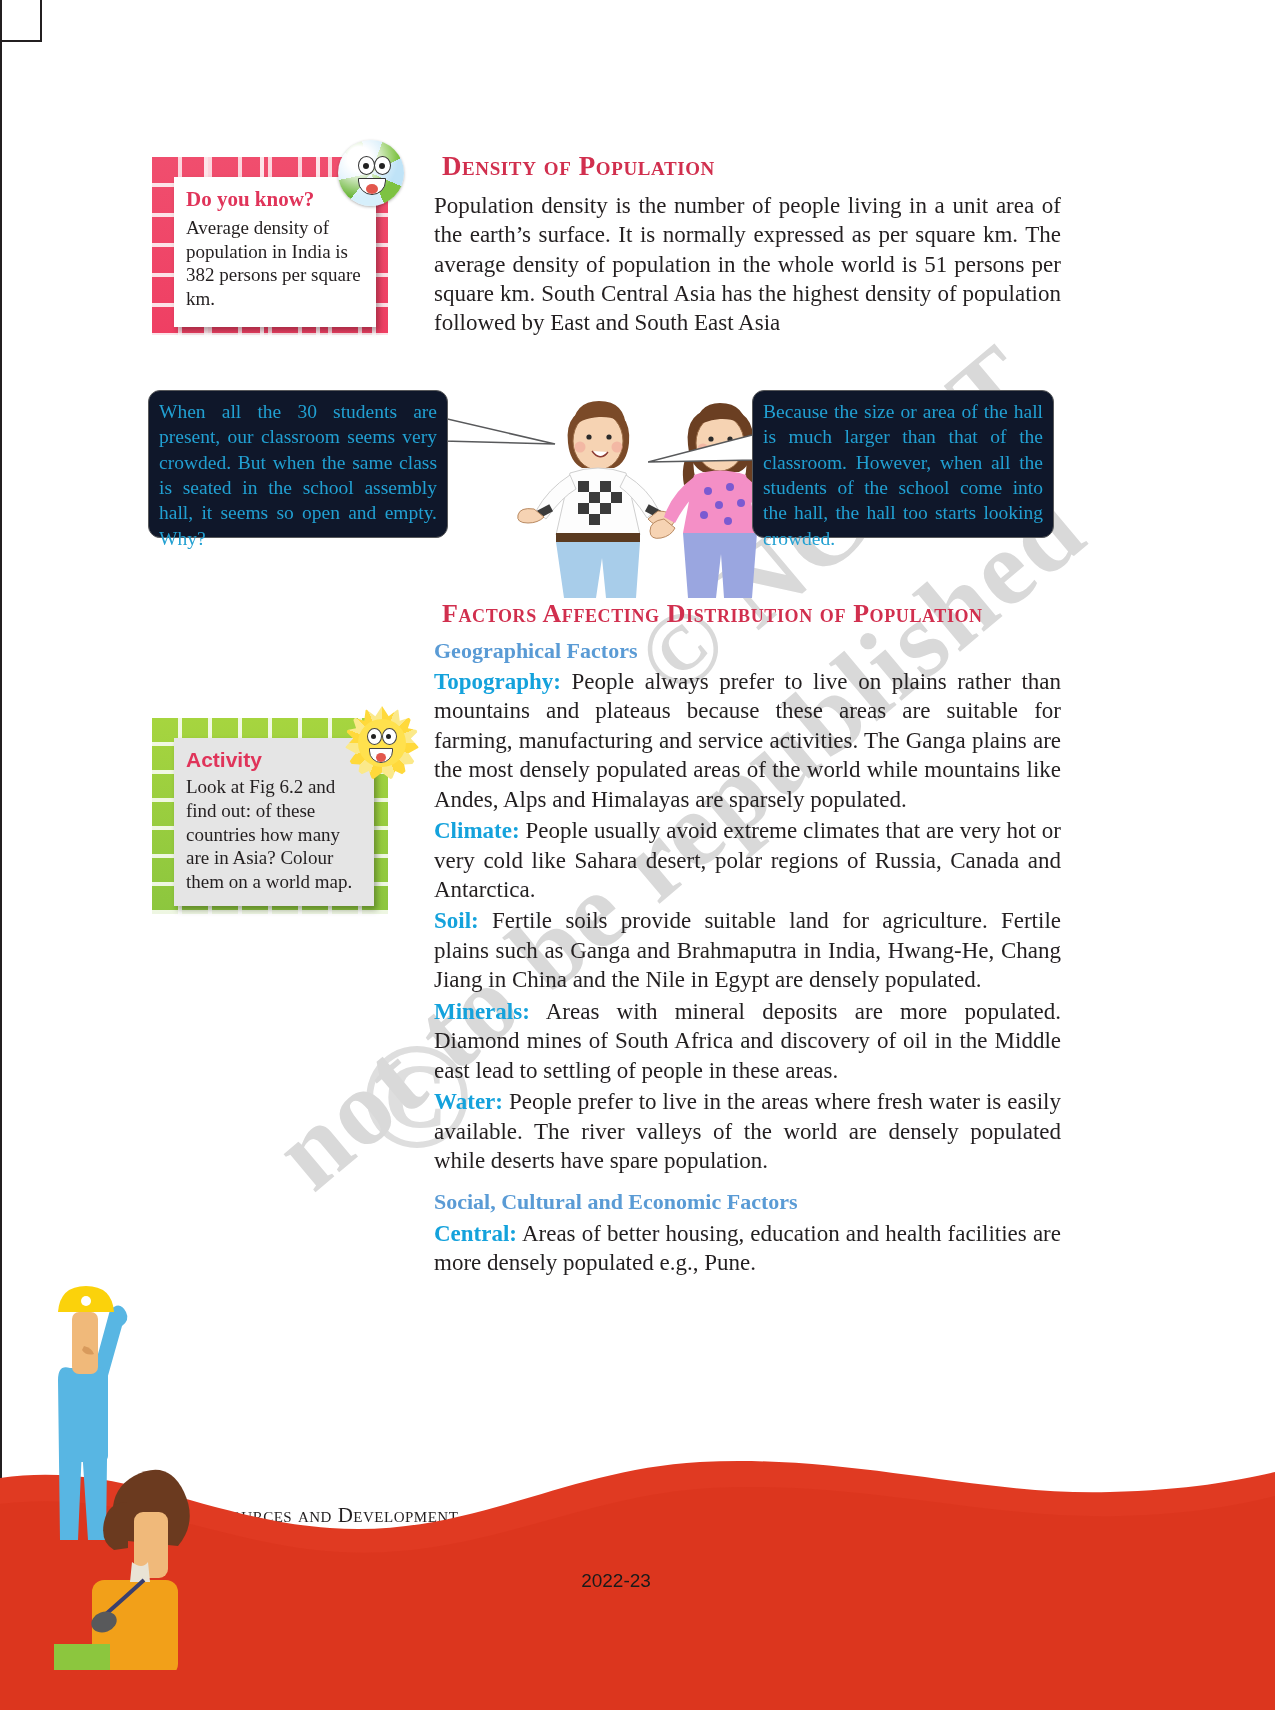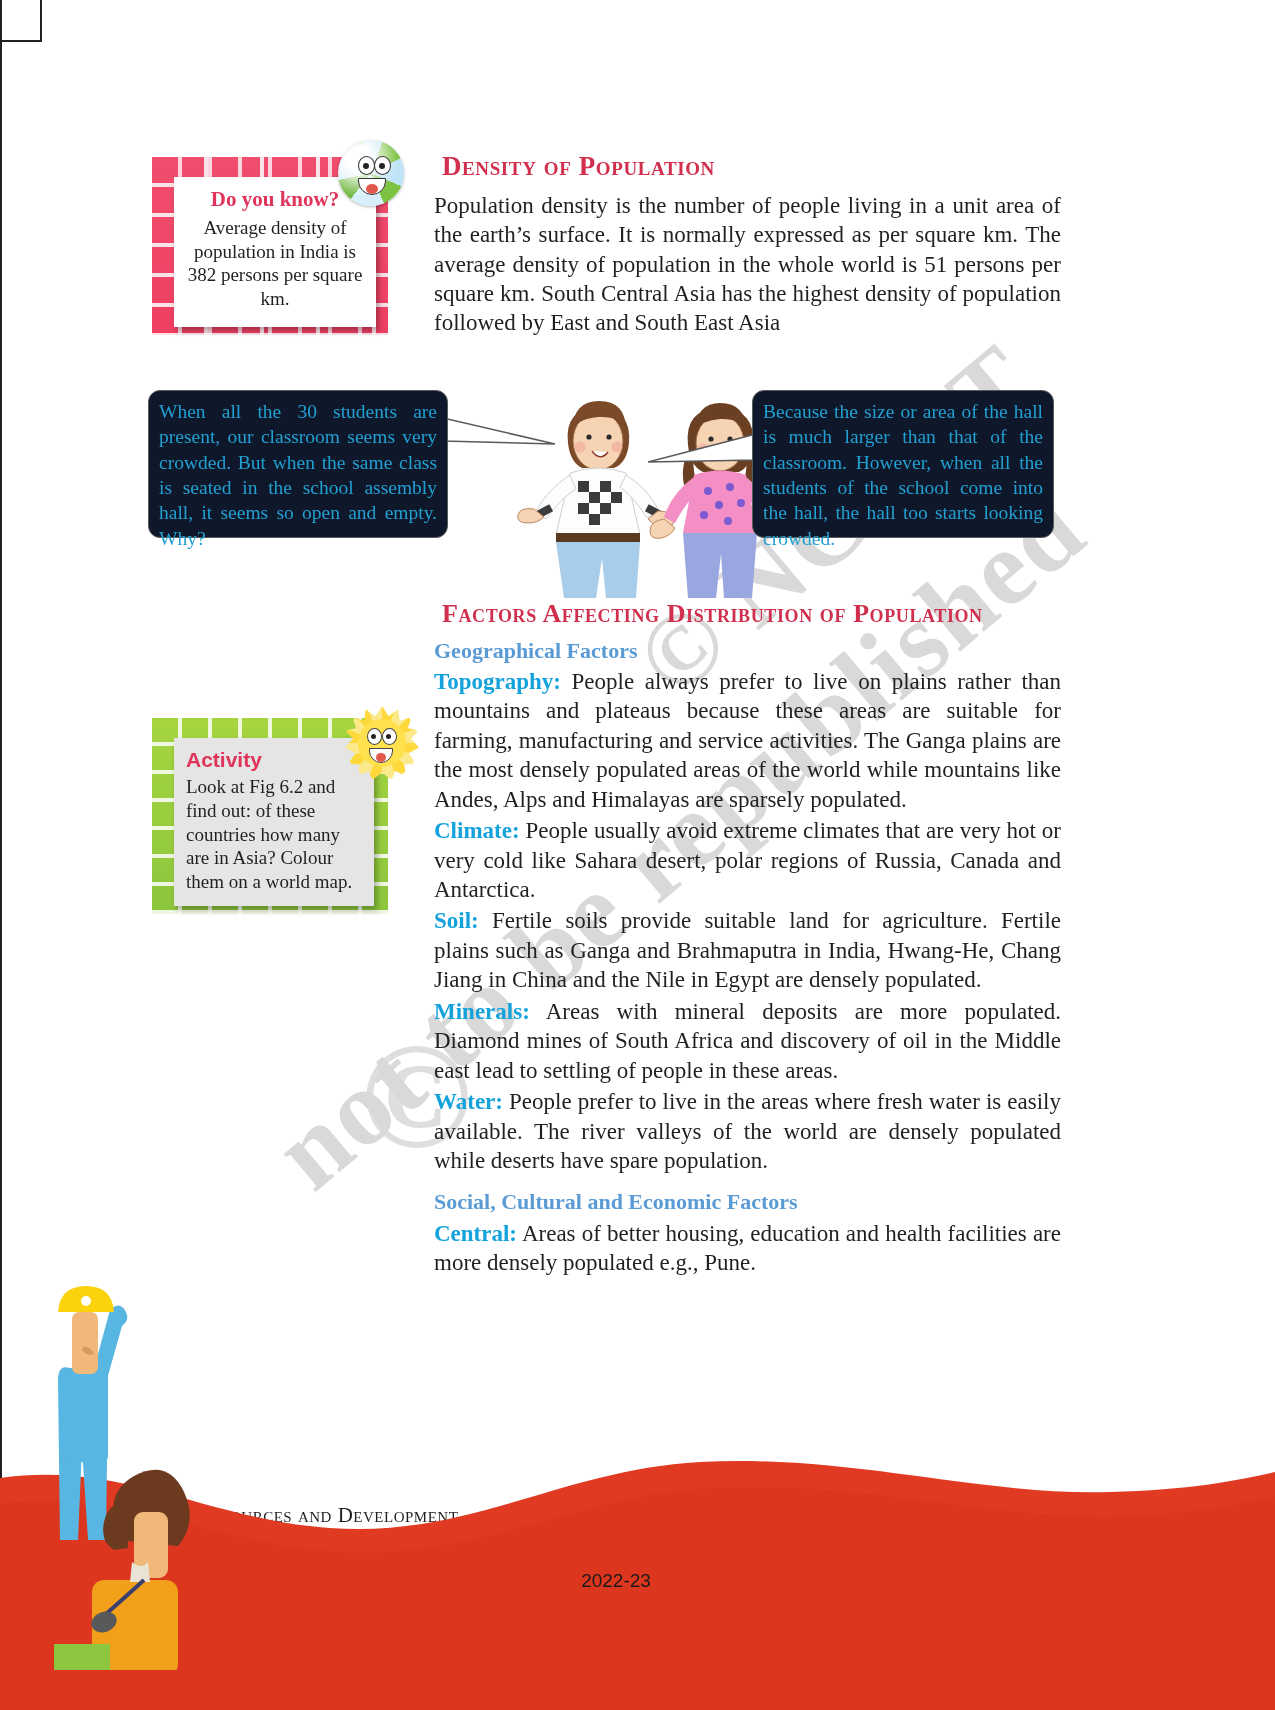--- a/index.html
+++ b/index.html
@@ -30,21 +30,21 @@
   h1.sec{font-size:27px;color:#d12f4e;margin:0 0 9px 8px;font-weight:bold;
          font-variant:small-caps;letter-spacing:.6px;line-height:1.1;}
   h1.sec.wide{font-size:26px;}
   h2.sub{font-size:22px;color:#5a9bd5;margin:7px 0 3px 0;font-weight:bold;
          line-height:1.2;}
   p.body{font-size:23px;line-height:1.28;color:#231f20;margin:0 0 2px 0;
          text-align:justify;}
   .term{color:#14a2dc;font-weight:bold;}
 
   
-  .dyk-wrap{position:absolute;left:152px;top:157px;width:236px;height:178px;text-align:center;}
+  .dyk-wrap{position:absolute;left:152px;top:157px;width:236px;height:178px;}
   .brick-pink{position:absolute;inset:0;
      background:
        repeating-linear-gradient(to bottom,
          transparent 0 26px,rgba(255,255,255,.85) 26px 30px),
        repeating-linear-gradient(to right,
          transparent 0 52px,rgba(255,255,255,.85) 52px 56px),
        linear-gradient(#f04e6e,#ef3f63);
   }
   .brick-pink::after{content:"";position:absolute;inset:0;
      background:repeating-linear-gradient(to right,

